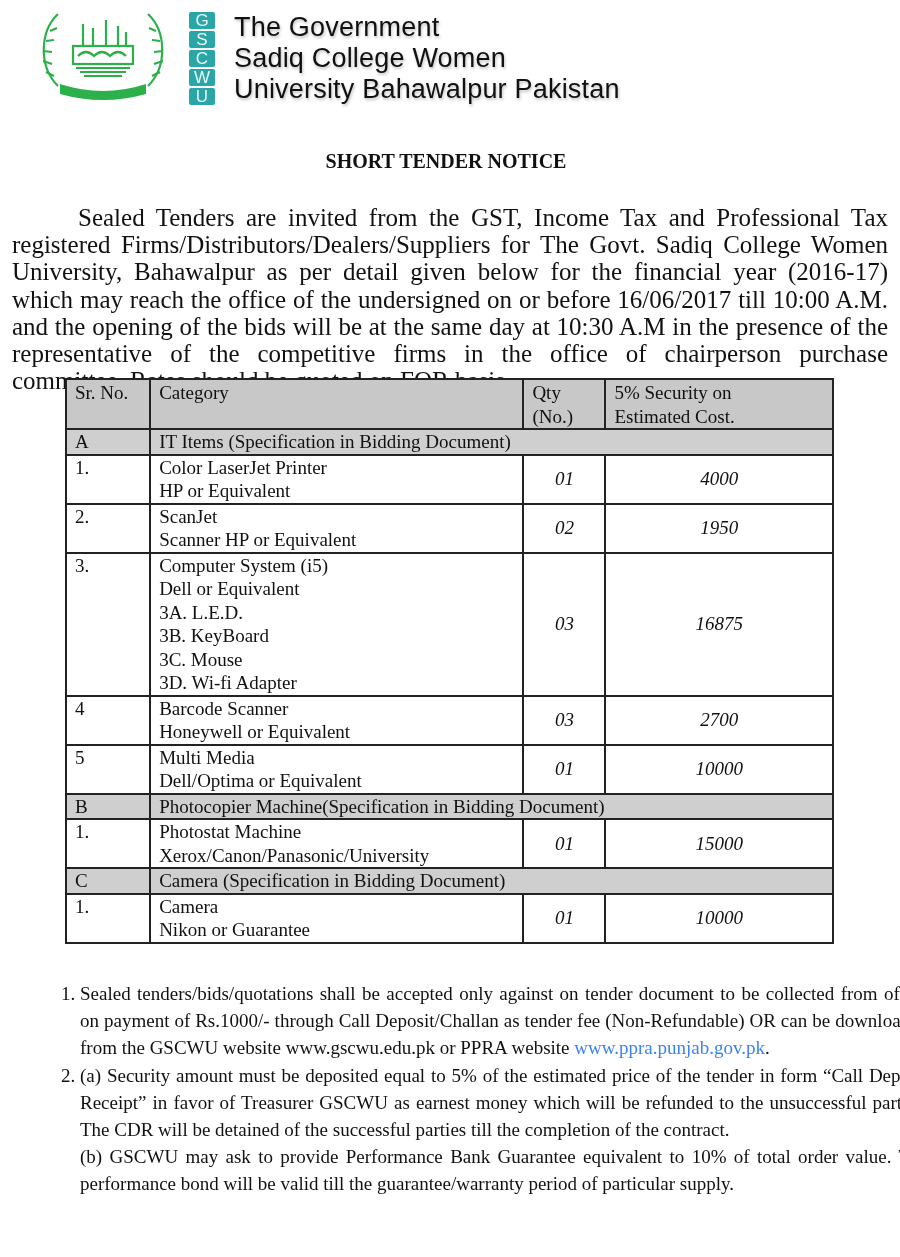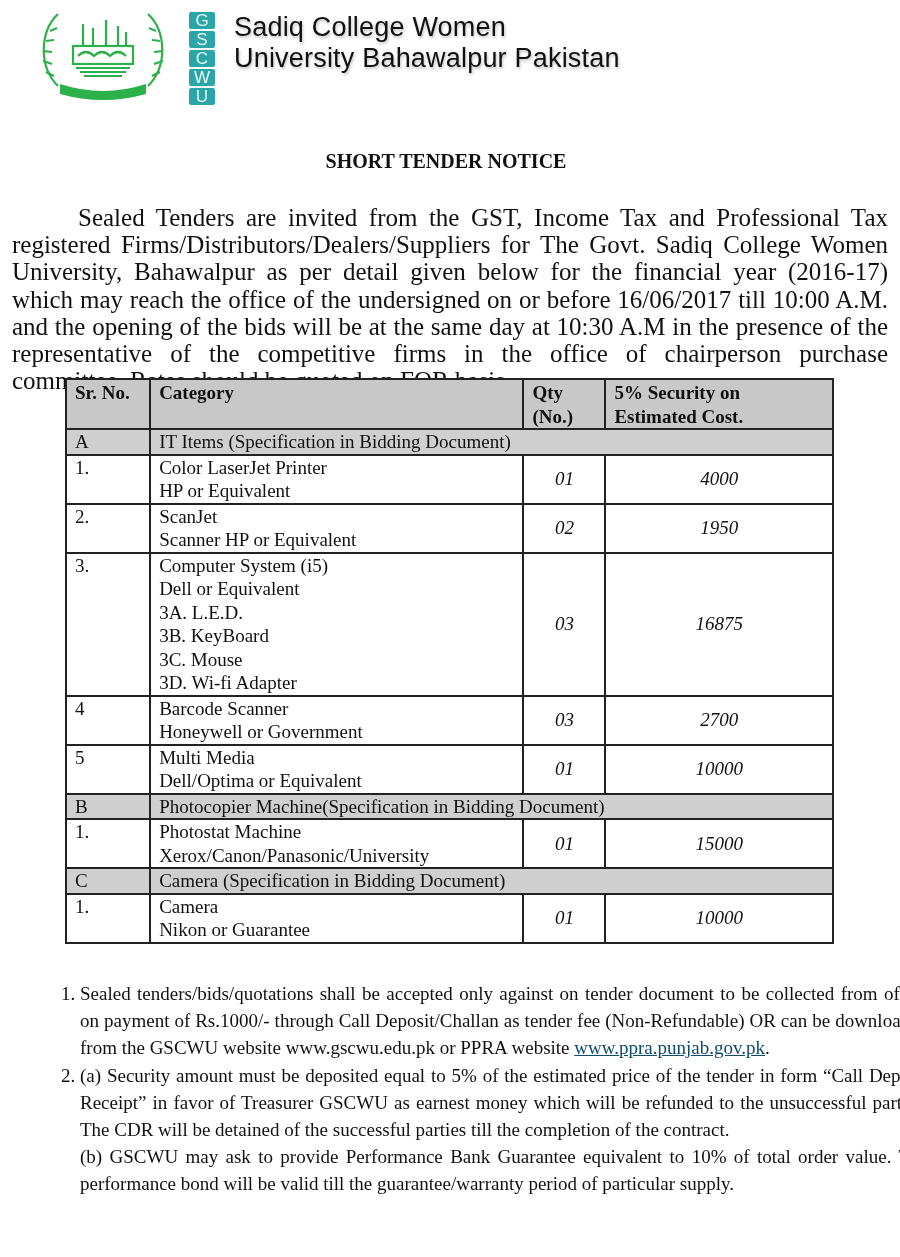--- a/index.html
+++ b/index.html
@@ -10,29 +10,29 @@
     .gscwu-strip { position: absolute; left: 189px; top: 12px; width: 26px; display: flex; flex-direction: column; gap: 2px; }
     .gscwu-strip span { display: block; height: 17px; background: #2aa6a8; color: #eaf8f8; font-family: "Liberation Sans", sans-serif; font-size: 17px; line-height: 17px; text-align: center; border-radius: 2px; }
     .uni-name { position: absolute; left: 234px; top: 12px; font-family: "Liberation Sans", sans-serif; font-size: 27px; line-height: 31px; color: #111; text-shadow: 1px 2px 3px rgba(0,0,0,0.25); letter-spacing: 0.2px; }
     .uni-name div { white-space: nowrap; }
 
     .title { position: absolute; left: 0; top: 150px; width: 892px; text-align: center; font-weight: bold; font-size: 20px; }
     .intro { position: absolute; left: 12px; top: 204px; width: 876px; font-size: 25px; line-height: 27.2px; text-align: justify; text-indent: 66px; }
 
     table.tender { position: absolute; left: 65px; top: 378px; width: 769px; border-collapse: collapse; font-size: 19px; }
     table.tender td, table.tender th { border: 2px solid #222; padding: 0 8px; vertical-align: top; line-height: 23.5px; }
-    table.tender th { background: #c8c8c8; font-weight: bold; text-align: left; height: 47px; padding-top: 1px; margin-top: 12px; }
+    table.tender th { background: #c8c8c8; font-weight: normal; text-align: left; height: 47px; padding-top: 1px; margin-top: 12px; }
     table.tender tr.section td { background: #cfcfcf; height: 22px; }
     table.tender td.c-qty, table.tender td.c-sec { text-align: center; vertical-align: middle; font-style: italic; }
     .col-sr { width: 78px; } .col-cat { width: 346px; } .col-qty { width: 76px; } .col-sec { width: 211px; }
 
     ol.terms { position: absolute; left: 40px; top: 980px; width: 848px; margin: 0; padding: 0 0 0 40px; font-size: 19px; line-height: 27.2px; text-align: justify; }
     ol.terms li { padding-left: 0; }
     ol.terms p { margin: 0; }
-    a.link { color: #0c4a6e; text-decoration: underline; }
+    a.link { color: #3b82f6; }
   </style>
 </head>
 <body>
 
 <div class="letterhead">
   <svg class="emblem" viewBox="0 0 150 100">
     <g fill="none" stroke="#2bb04a" stroke-width="2.2">
       <path d="M30 80 C10 60 12 25 30 8"></path>
       <path d="M120 80 C140 60 138 25 120 8"></path>
       <path d="M26 70 l-8 -4 M24 58 l-9 -3 M24 46 l-9 -1 M26 34 l-8 1 M29 22 l-7 3"></path>
@@ -47,20 +47,21 @@
 
   <div class="gscwu-strip">
     <span>G</span>
     <span>S</span>
     <span>C</span>
     <span>W</span>
     <span>U</span>
   </div>
 
   <div class="uni-name">
+    <div>The Government</div>
     <div>Sadiq College Women</div>
     <div>University Bahawalpur Pakistan</div>
   </div>
 </div>
 
 <div class="title">SHORT TENDER NOTICE</div>
 <div class="intro">Sealed Tenders are invited from the GST, Income Tax and Professional Tax registered Firms/Distributors/Dealers/Suppliers for The Govt. Sadiq College Women University, Bahawalpur as per detail given below for the financial year (2016-17) which may reach the office of the undersigned on or before 16/06/2017 till 10:00 A.M. and the opening of the bids will be at the same day at 10:30 A.M in the presence of the representative of the competitive firms in the office of chairperson purchase committee. Rates should be quoted on FOR basis.</div>
 
 <table class="tender">
   <colgroup>
@@ -110,21 +111,21 @@
           <div>3C. Mouse</div>
           <div>3D. Wi-fi Adapter</div>
         </td>
         <td class="c-qty">03</td>
         <td class="c-sec">16875</td>
       </tr>
       <tr>
         <td>4</td>
         <td>
           <div>Barcode Scanner</div>
-          <div>Honeywell or Government</div>
+          <div>Honeywell or Equivalent</div>
         </td>
         <td class="c-qty">03</td>
         <td class="c-sec">2700</td>
       </tr>
       <tr>
         <td>5</td>
         <td>
           <div>Multi Media</div>
           <div>Dell/Optima or Equivalent</div>
         </td>

